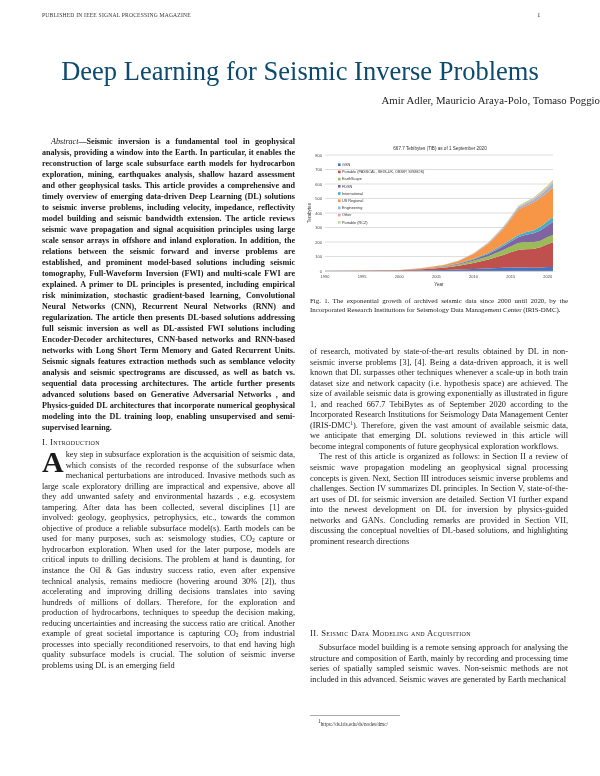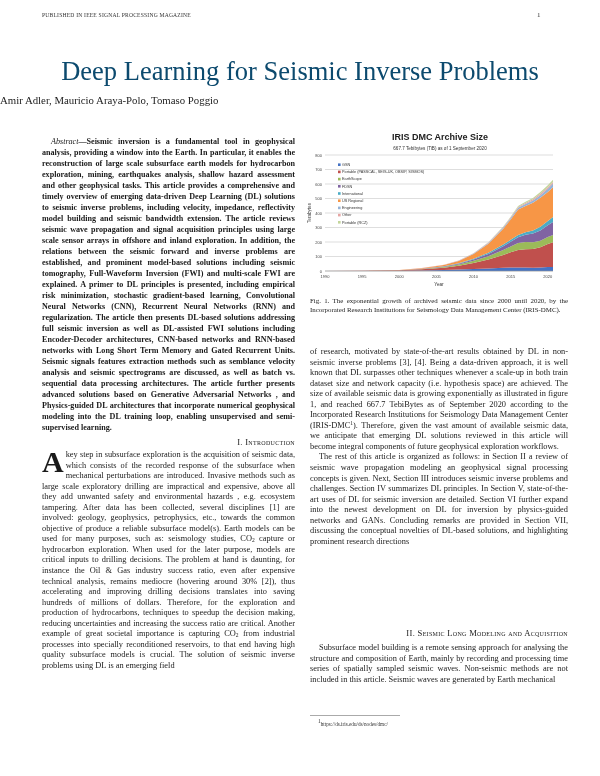--- a/index.html
+++ b/index.html
@@ -1,28 +1,28 @@
 <!DOCTYPE html>
 <html><head>
 <meta charset="utf-8">
 <style>
   html, body { margin:0; padding:0; background:#ffffff; }
   body { width:600px; height:776px; position:relative; overflow:hidden;
          font-family:"Liberation Serif", "DejaVu Serif", serif; color:#1a1a1a; }
   .running-head { position:absolute; top:12px; left:42px; font-size:5.6px; letter-spacing:0.2px; color:#333; }
   .page-num { position:absolute; top:11px; left:537px; font-size:7px; color:#333; }
   .title { position:absolute; top:56px; left:0; width:600px; text-align:center; font-size:26.5px; color:#0c4a6e; }
-  .authors { position:absolute; top:94px; left:0; width:600px; text-align:left; font-size:10.8px; color:#222; }
+  .authors { position:absolute; top:94px; left:0; width:600px; text-align:right; font-size:10.8px; color:#222; }
   .col { position:absolute; font-size:8.35px; line-height:10.55px; text-align:justify; }
   .left-col { left:42px; width:253px; }
   .right-col { left:310px; width:258px; }
   .abstract { position:absolute; top:136px; left:42px; width:253px; font-weight:bold; font-size:8.1px; line-height:11px; text-align:justify; }
   .abstract .lead { font-style:italic; font-weight:normal; }
   .abstract p { margin:0; text-indent:9px; }
-  .section-head { position:absolute; text-align:right; font-size:8.6px; letter-spacing:0.3px; }
+  .section-head { position:absolute; text-align:left; font-size:8.6px; letter-spacing:0.3px; }
   .sc { font-variant:small-caps; }
   .p { margin:0; text-indent:9px; }
   .p.noindent { text-indent:0; }
   .dropcap { float:left; font-size:30px; line-height:22px; margin:1px 2px 0 0; font-weight:bold; }
   sub { font-size:5.5px; vertical-align:-1px; line-height:0; }
   sup { font-size:5.5px; vertical-align:3px; line-height:0; }
   .fig { position:absolute; left:305px; top:128px; width:270px; height:160px; }
   .fig-title { position:absolute; top:4px; left:0; width:270px; text-align:center; font-family:"Liberation Sans", sans-serif; font-weight:bold; font-size:9px; color:#222; }
   .fig-sub { position:absolute; top:18px; left:0; width:270px; text-align:center; font-family:"Liberation Sans", sans-serif; font-size:4.6px; color:#333; }
   .caption { position:absolute; top:297px; left:310px; width:258px; font-size:6.9px; line-height:8.6px; text-align:justify; color:#222; }
@@ -43,21 +43,20 @@
   <p><span class="lead">Abstract</span><span>—</span><span>Seismic inversion is a fundamental tool in geophysical analysis, providing a window into the Earth. In particular, it enables the reconstruction of large scale subsurface earth models for hydrocarbon exploration, mining, earthquakes analysis, shallow hazard assessment and other geophysical tasks. This article provides a comprehensive and timely overview of emerging data-driven Deep Learning (DL) solutions to seismic inverse problems, including velocity, impedance, reflectivity model building and seismic bandwidth extension. The article reviews seismic wave propagation and signal acquisition principles using large scale sensor arrays in offshore and inland exploration. In addition, the relations between the seismic forward and inverse problems are established, and prominent model-based solutions including seismic tomography, Full-Waveform Inversion (FWI) and multi-scale FWI are explained. A primer to DL principles is presented, including empirical risk minimization, stochastic gradient-based learning, Convolutional Neural Networks (CNN), Recurrent Neural Networks (RNN) and regularization. The article then presents DL-based solutions addressing full seismic inversion as well as DL-assisted FWI solutions including Encoder-Decoder architectures, CNN-based networks and RNN-based networks with Long Short Term Memory and Gated Recurrent Units. Seismic signals features extraction methods such as semblance velocity analysis and seismic spectrograms are discussed, as well as batch vs. sequential data processing architectures. The article further presents advanced solutions based on Generative Adversarial Networks , and Physics-guided DL architectures that incorporate numerical geophysical modeling into the DL training loop, enabling unsupervised and semi-supervised learning.</span></p>
 </div>
 
 <div class="section-head sc" style="top:437px; left:42px; width:253px;">I. Introduction</div>
 
 <div class="col left-col" style="top:450px;">
   <p class="p noindent"><span class="dropcap">A</span><span> key step in subsurface exploration is the acquisition of seismic data, which consists of the recorded response of the subsurface when mechanical perturbations are introduced. Invasive methods such as large scale exploratory drilling are impractical and expensive, above all they add unwanted safety and environmental hazards , e.g. ecosystem tampering. After data has been collected, several disciplines [1] are involved: geology, geophysics, petrophysics, etc., towards the common objective of produce a reliable subsurface model(s). Earth models can be used for many purposes, such as: seismology studies, CO</span><sub>2</sub><span> capture or hydrocarbon exploration. When used for the later purpose, models are critical inputs to drilling decisions. The problem at hand is daunting, for instance the Oil &amp; Gas industry success ratio, even after expensive technical analysis, remains mediocre (hovering around 30% [2]), thus accelerating and improving drilling decisions translates into saving hundreds of millions of dollars. Therefore, for the exploration and production of hydrocarbons, techniques to speedup the decision making, reducing uncertainties and increasing the success ratio are critical. Another example of great societal importance is capturing CO</span><sub>2</sub><span> from industrial processes into specially reconditioned reservoirs, to that end having high quality subsurface models is crucial. The solution of seismic inverse problems using DL is an emerging field</span></p>
 </div>
 
 <div class="fig">
-  <div class="fig-title">IRIS DMC Archive Size</div>
   <div class="fig-sub">667.7 Tebibytes (TiB) as of 1 September 2020</div>
   <svg id="chart-svg" width="270" height="160" style="position:absolute; left:0; top:0;">
       <line x1="20" x2="248" y1="143" y2="143" stroke="#c8c8c8" stroke-width="0.6"></line>
       <text x="17" y="144.5" font-size="4" text-anchor="end" fill="#444">0</text>
       <line x1="20" x2="248" y1="128.5" y2="128.5" stroke="#c8c8c8" stroke-width="0.6"></line>
       <text x="17" y="130" font-size="4" text-anchor="end" fill="#444">100</text>
       <line x1="20" x2="248" y1="114" y2="114" stroke="#c8c8c8" stroke-width="0.6"></line>
       <text x="17" y="115.5" font-size="4" text-anchor="end" fill="#444">200</text>
       <line x1="20" x2="248" y1="99.5" y2="99.5" stroke="#c8c8c8" stroke-width="0.6"></line>
       <text x="17" y="101" font-size="4" text-anchor="end" fill="#444">300</text>
@@ -111,20 +110,20 @@
     </svg>
 </div>
 
 <div class="caption">Fig. 1. The exponential growth of archived seismic data since 2000 until 2020, by the Incorporated Research Institutions for Seismology Data Management Center (IRIS-DMC).</div>
 
 <div class="col right-col" style="top:347px;">
   <p class="p noindent"><span>of research, motivated by state-of-the-art results obtained by DL in non-seismic inverse problems [3], [4]. Being a data-driven approach, it is well known that DL surpasses other techniques whenever a scale-up in both train dataset size and network capacity (i.e. hypothesis space) are achieved. The size of available seismic data is growing exponentially as illustrated in figure 1, and reached 667.7 TebiBytes as of September 2020 according to the Incorporated Research Institutions for Seismology Data Management Center (IRIS-DMC</span><sup>1</sup><span>). Therefore, given the vast amount of available seismic data, we anticipate that emerging DL solutions reviewed in this article will become integral components of future geophysical exploration workflows.</span></p>
   <p class="p">The rest of this article is organized as follows: in Section II a review of seismic wave propagation modeling an geophysical signal processing concepts is given. Next, Section III introduces seismic inverse problems and challenges. Section IV summarizes DL principles. In Section V, state-of-the-art uses of DL for seismic inversion are detailed. Section VI further expand into the newest development on DL for inversion by physics-guided networks and GANs. Concluding remarks are provided in Section VII, discussing the conceptual novelties of DL-based solutions, and highlighting prominent research directions</p>
 </div>
 
-<div class="section-head sc" style="top:628px; left:310px; width:258px;">II. Seismic Long Modeling and Acquisition</div>
+<div class="section-head sc" style="top:628px; left:310px; width:258px;">II. Seismic Data Modeling and Acquisition</div>
 
 <div class="col right-col" style="top:643px;">
-  <p class="p">Subsurface model building is a remote sensing approach for analysing the structure and composition of Earth, mainly by recording and processing time series of spatially sampled seismic waves. Non-seismic methods are not included in this article. Seismic waves are generated by Earth mechanical</p>
+  <p class="p">Subsurface model building is a remote sensing approach for analysing the structure and composition of Earth, mainly by recording and processing time series of spatially sampled seismic waves. Non-seismic methods are not included in this advanced. Seismic waves are generated by Earth mechanical</p>
 </div>
 
 <div class="footnote-rule"></div>
 <div class="footnote"><sup>1</sup><span>https://ds.iris.edu/ds/nodes/dmc/</span></div>
 
 </body></html>

